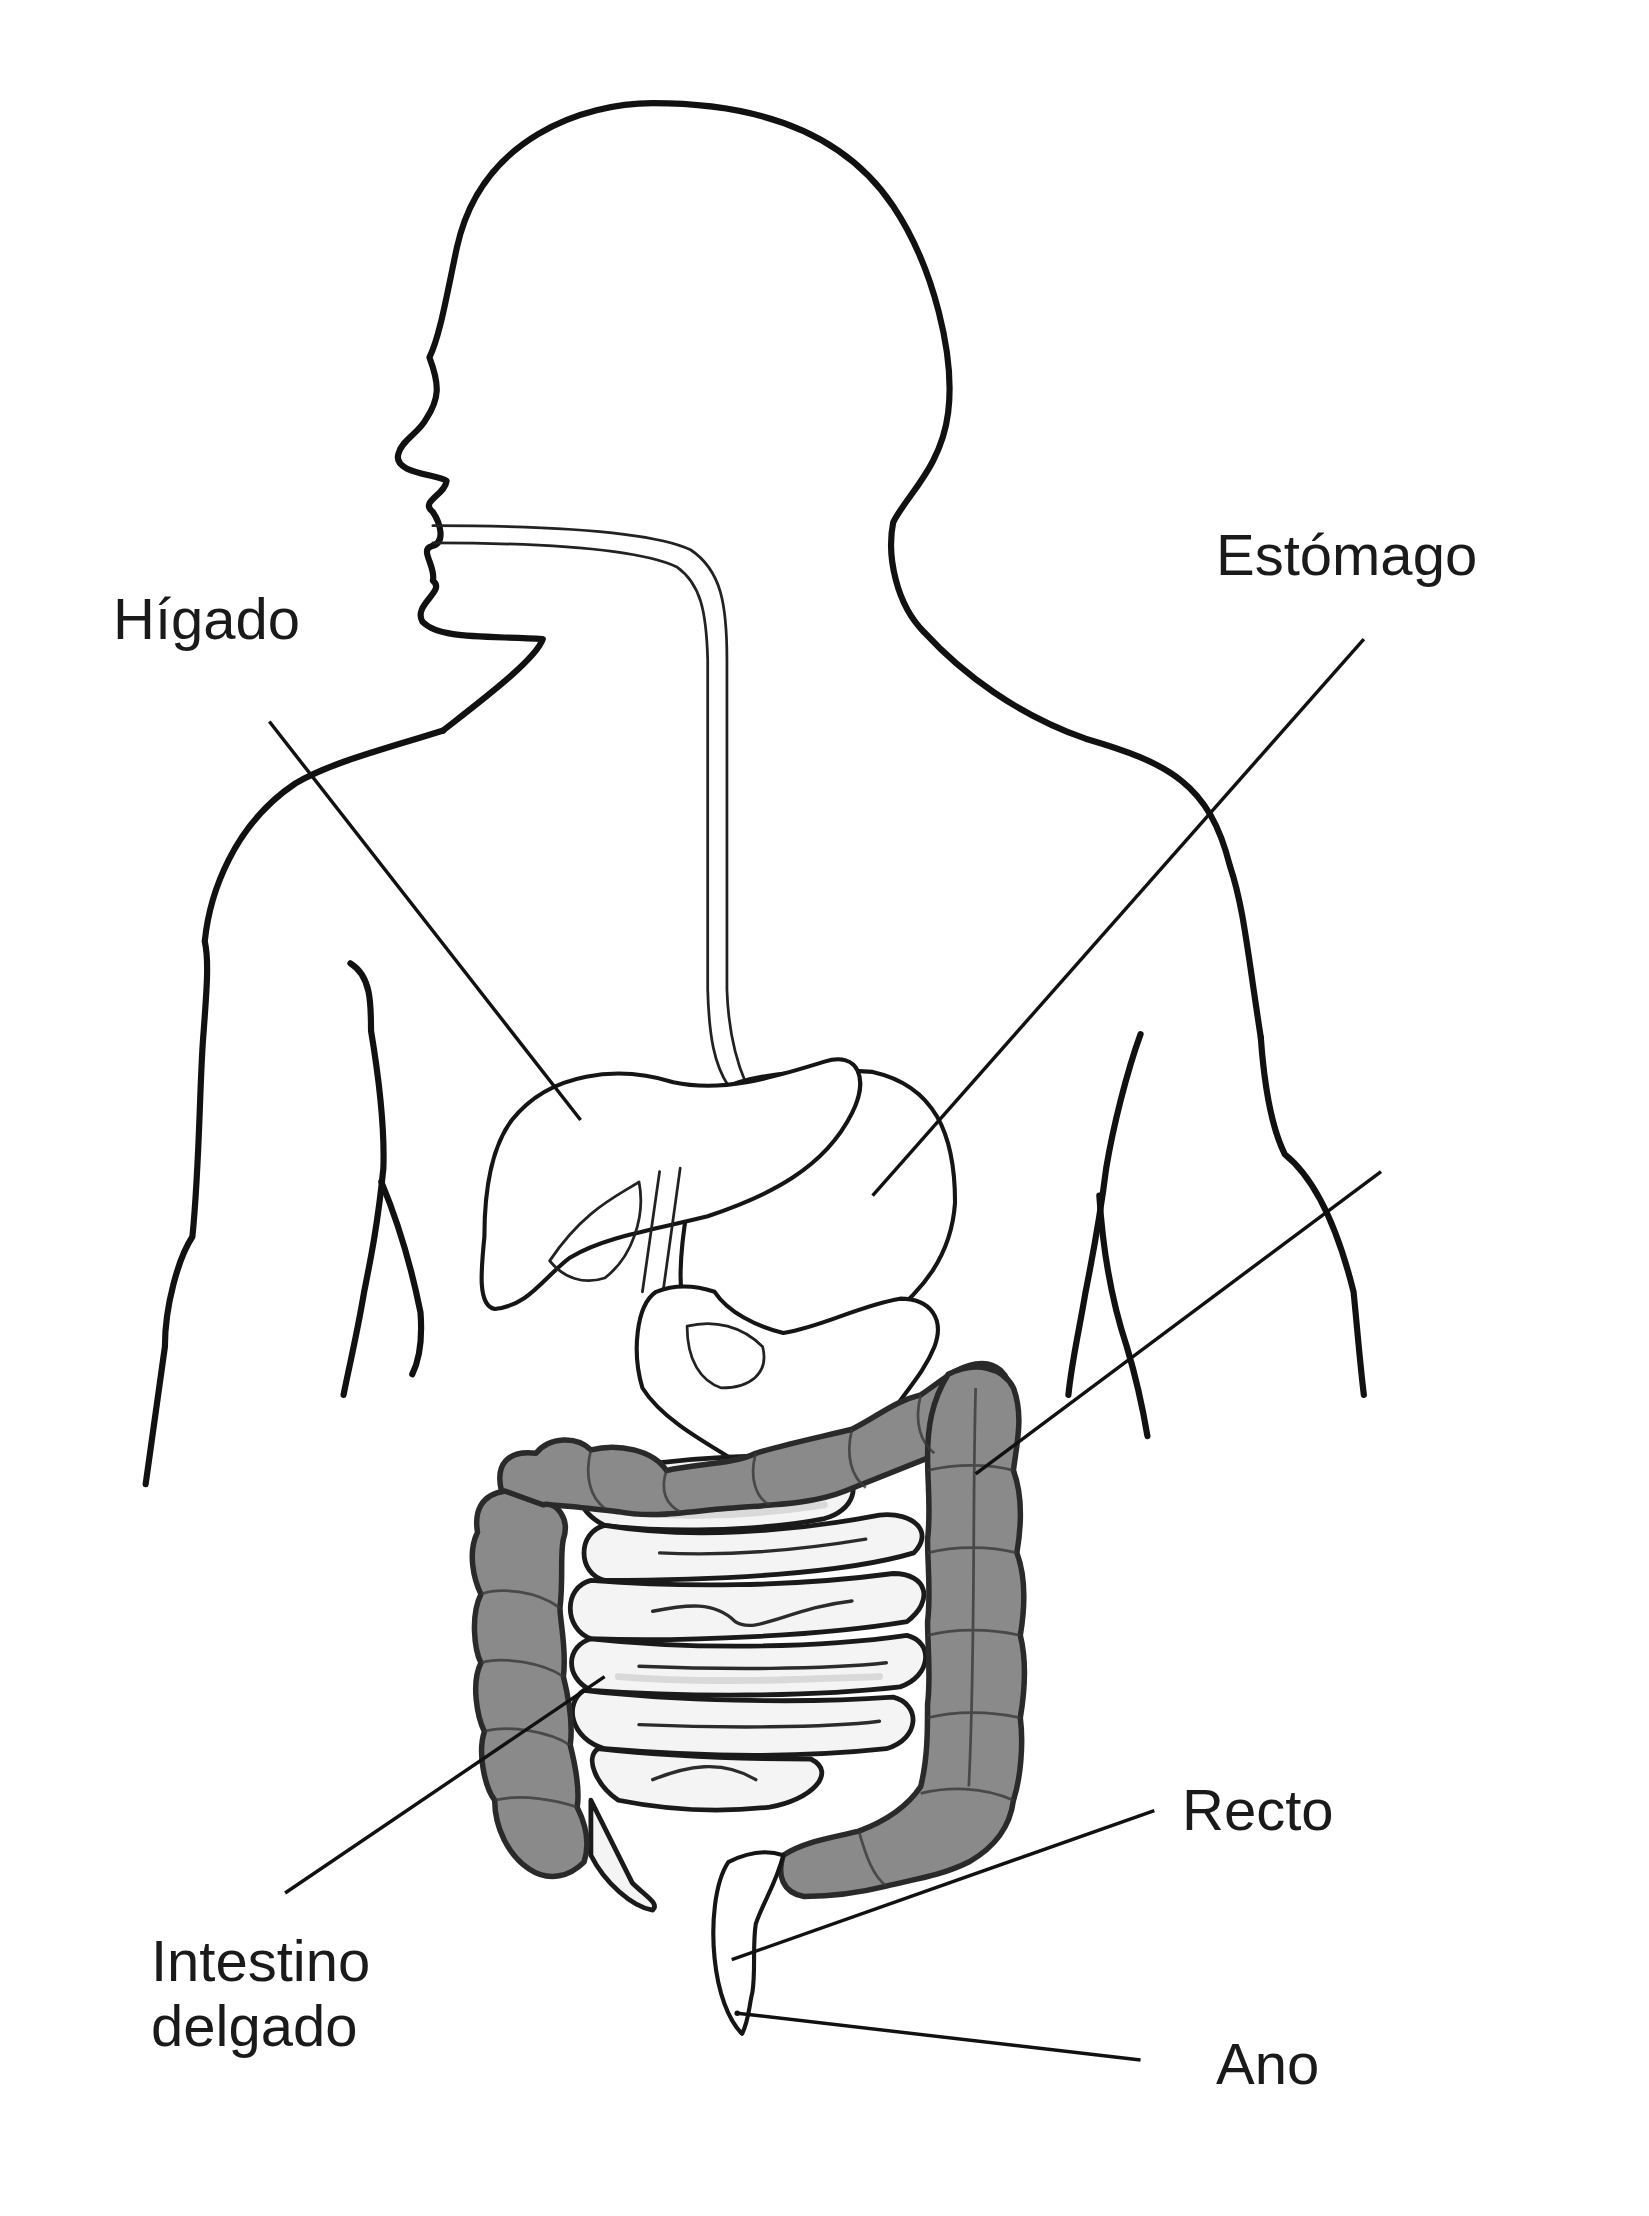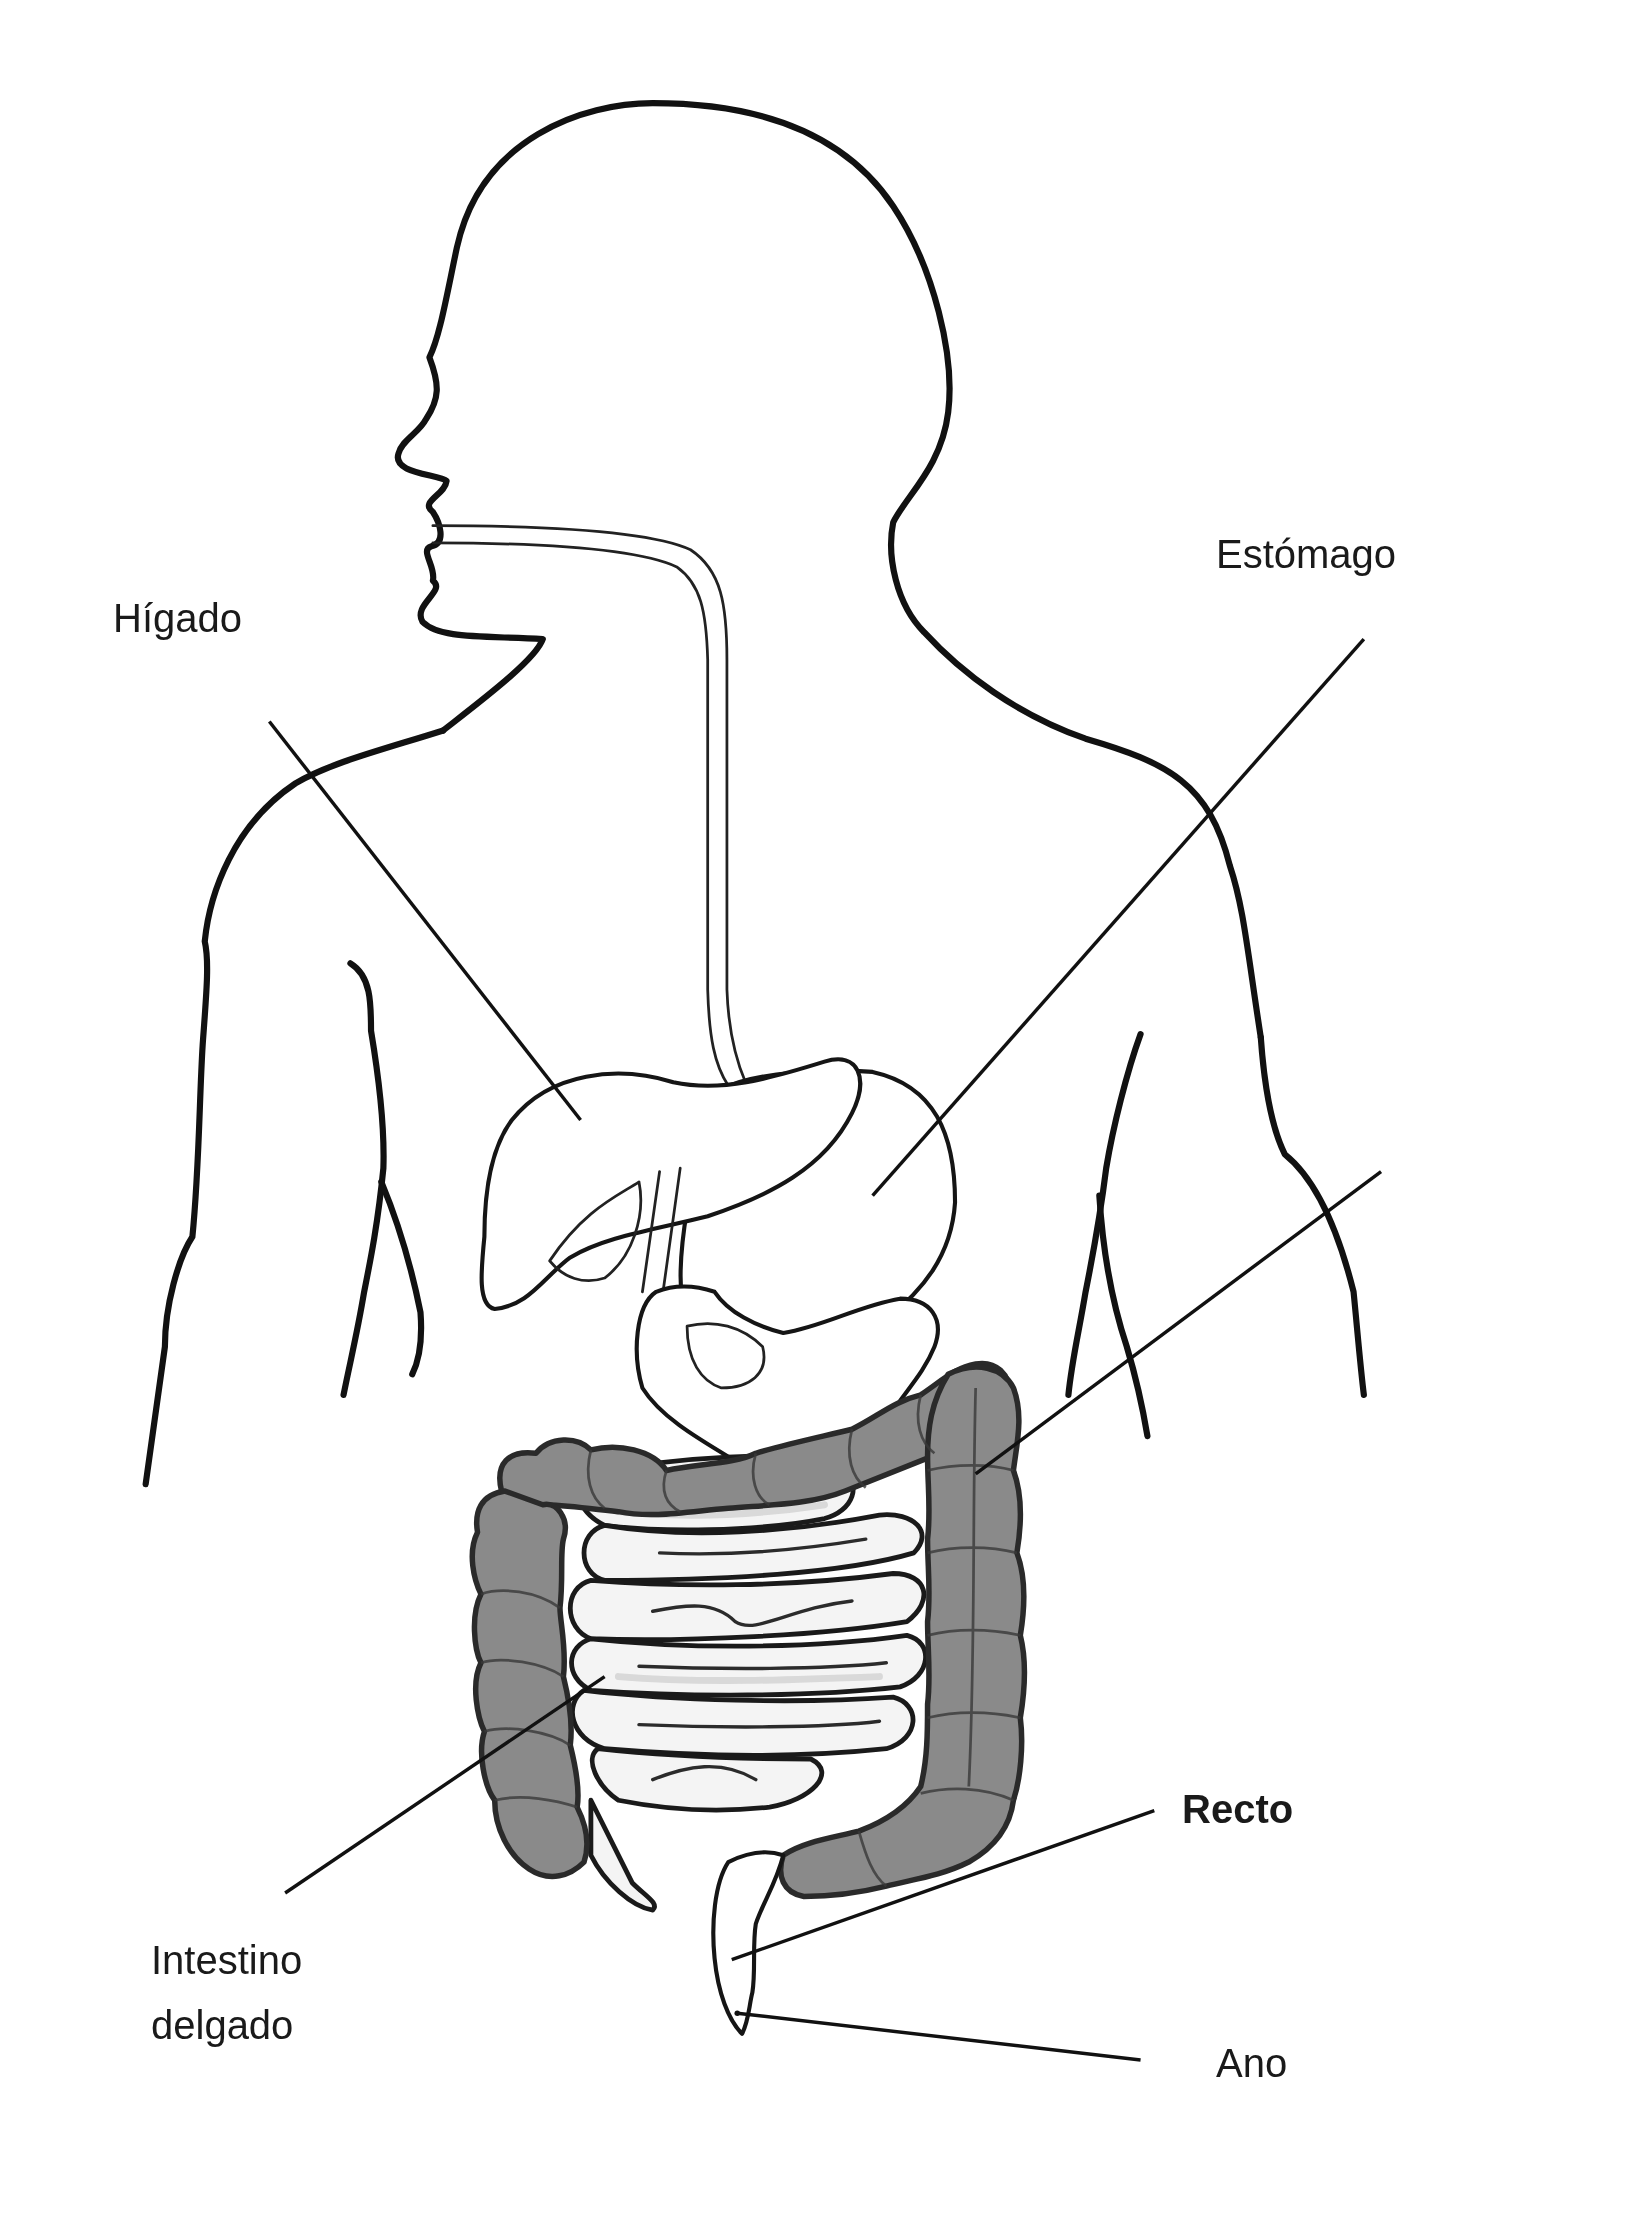--- a/index.html
+++ b/index.html
@@ -75,21 +75,21 @@
       stroke-linecap: round;
     }
     .leader {
       stroke: #111111;
       stroke-width: 5;
       stroke-linecap: butt;
     }
     .label {
       position: absolute;
       font-family: "Liberation Sans", sans-serif;
-      font-size: 40px;
+      font-size: 58px;
       line-height: 65px;
       color: #1a1a1a;
       white-space: nowrap;
     }
     .label-line {
       display: block;
     }
   </style>
 </head>
 <body>
@@ -303,20 +303,20 @@
 </div>
 
 <div class="label" style="left:1213px; top:1041px;">
 </div>
 
 <div class="label" style="left:151px; top:1928px;">
   <span class="label-line">Intestino</span>
   <span class="label-line">delgado</span>
 </div>
 
-<div class="label" style="left:1182px; top:1777px;font-weight:bold;">
+<div class="label" style="left:1182px; top:1777px;">
   <span class="label-line">Recto</span>
 </div>
 
 <div class="label" style="left:1216px; top:2031px;">
   <span class="label-line">Ano</span>
 </div>
 
 
 </body></html>

